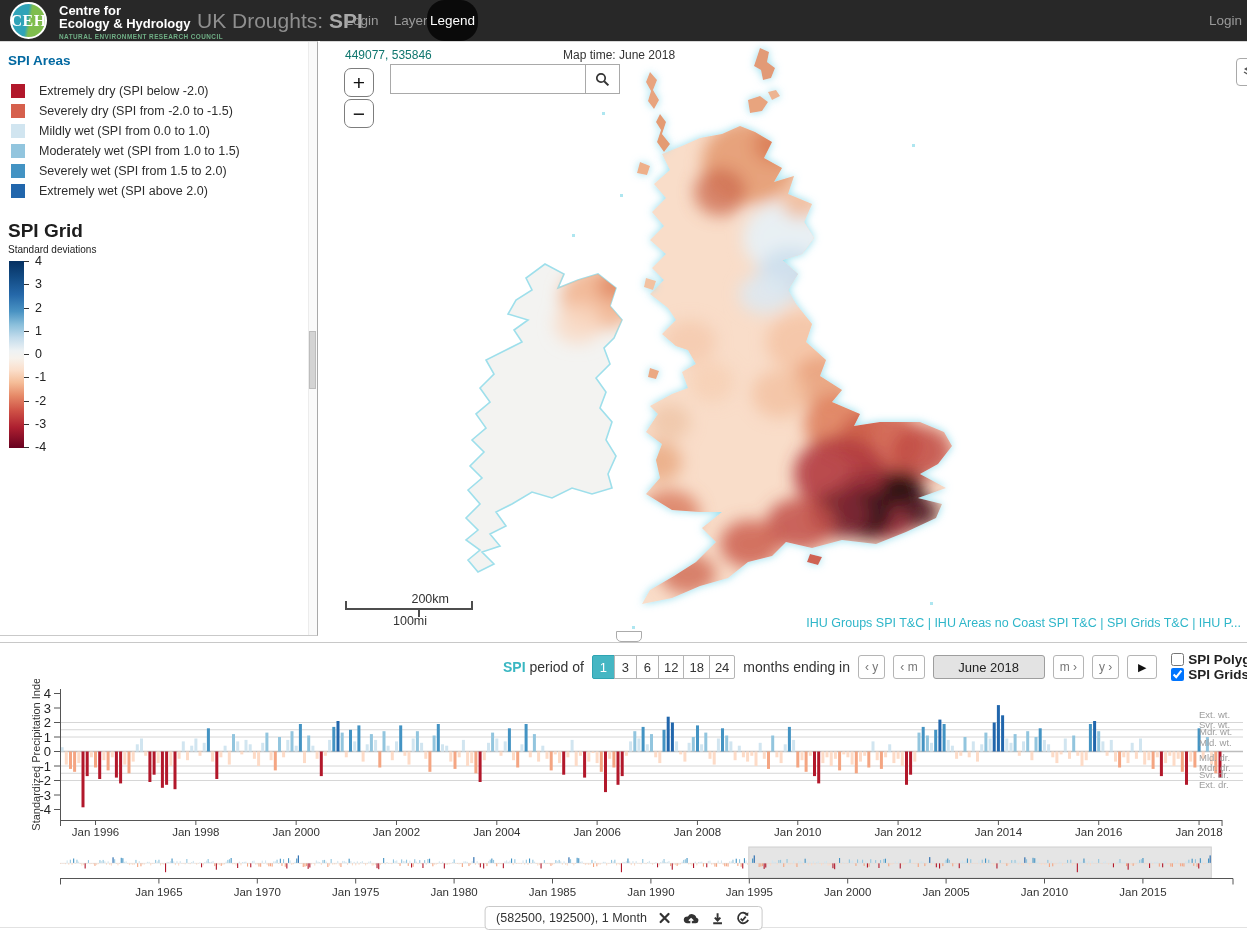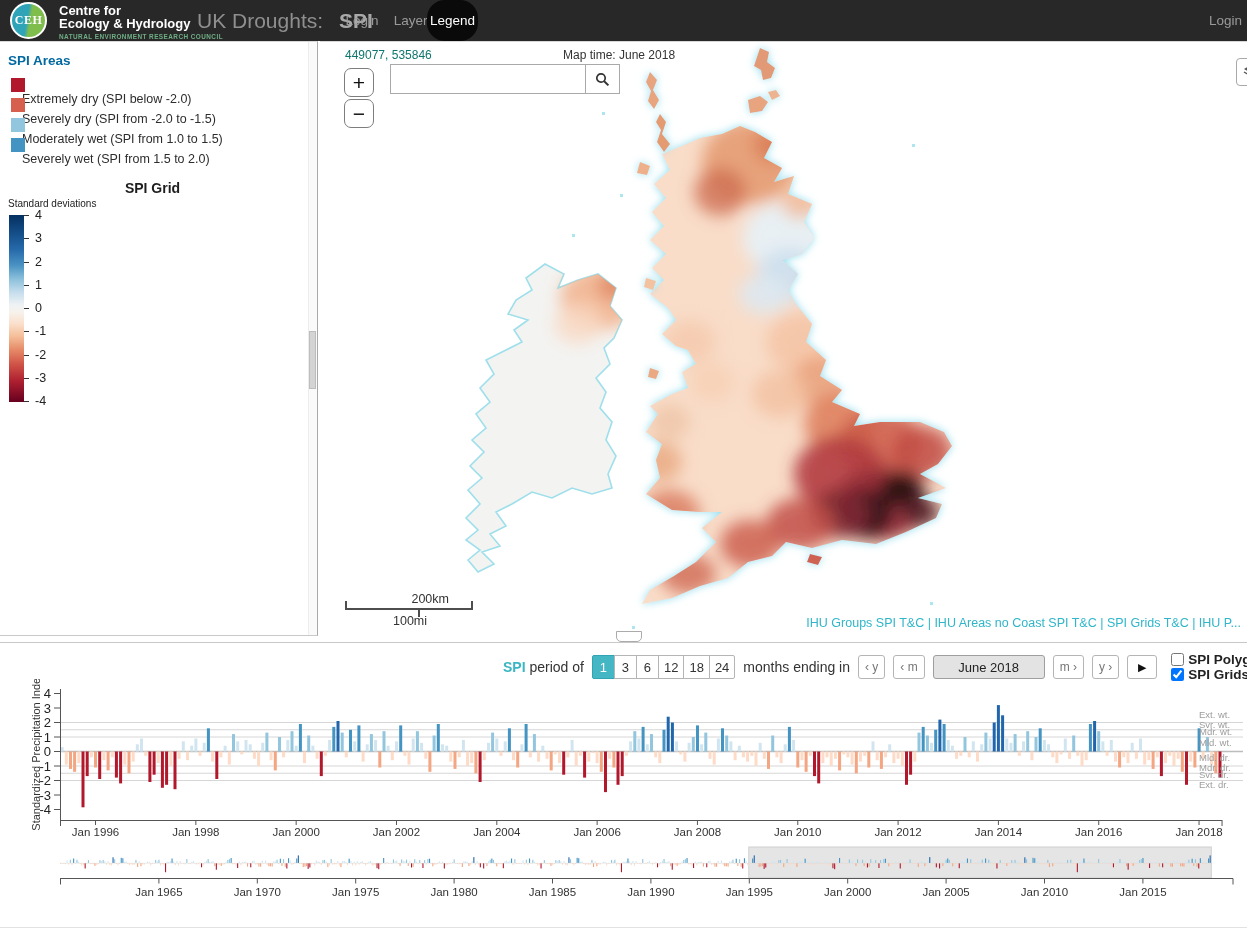--- a/index.html
+++ b/index.html
@@ -2,40 +2,40 @@
 <html><head>
 <meta charset="utf-8">
 <style>
   * { margin:0; padding:0; box-sizing:border-box; }
   html,body { width:1247px; height:930px; overflow:hidden; background:#fff;
     font-family:"Liberation Sans", sans-serif; }
   
   #nav { position:absolute; left:0; top:0; width:1247px; height:41px; background:#282828; z-index:50; }
   #logo { position:absolute; left:10px; top:2px; width:37px; height:37px; border-radius:50%;
     border:2px solid #fff; background:linear-gradient(100deg,#2fa3b8 0 45%,#7fbd4d 55% 100%);
-    color:#fff; font-family:"Liberation Serif",serif; font-weight:bold; font-size:12px;
+    color:#fff; font-family:"Liberation Serif",serif; font-weight:bold; font-size:16px;
     display:flex; align-items:center; justify-content:center; letter-spacing:.5px;text-align:right; }
   #brand { position:absolute; left:59px; top:4px; color:#fff; }
   #brand .l1,#brand .l2 { font-size:13px; font-weight:bold; line-height:13px; }
   #brand .sub { font-size:6.4px; color:#6fae85; letter-spacing:.45px; margin-top:3px; font-weight:bold; }
-  #apptitle { position:absolute; left:197px; top:0; height:41px; display:flex; align-items:center; gap:16px; }
+  #apptitle { position:absolute; left:197px; top:0; height:41px; display:flex; align-items:center; gap:6px; }
   #apptitle .pre { font-size:21px; font-weight:300; color:#8f8f8f; }
   #apptitle .bold { font-size:21px; font-weight:bold; color:#a9a9a9; }
   .navtab { position:absolute; top:0; height:41px; line-height:41px; text-align:center;
     font-size:13.5px; color:#9a9a9a; cursor:pointer; }
   .navtab.active { background:#0a0a0a; color:#fff; }
   #login { position:absolute; right:5px; top:0; height:41px; line-height:41px; font-size:13.5px; color:#9a9a9a; }
   
   #sidebar { position:absolute; left:0; top:41px; width:318px; height:595px; background:#fff;
     border-right:1px solid #a9a9a9; border-top:1px solid #d8d8d8; border-bottom:1px solid #c9c9c9; padding:8px 20px 8px 8px; }
   #areas-heading { font-size:13.5px; font-weight:bold; color:#0369a1; margin:3px 0 10px 0; }
-  .lrow { display:flex; align-items:flex-start; height:20px;flex-direction:column; }
+  .lrow { display:flex; align-items:flex-end; height:20px; }
   .lrow .sw { width:14px; height:14px; margin-left:3px; flex:0 0 14px; }
   .lrow .lt { margin-left:14px; font-size:12.5px; color:#2d2d2d; }
-  #grid-heading { font-size:14px; font-weight:bold; color:#1d1d1d; margin:22px 0 2px 0;text-align:center; }
+  #grid-heading { font-size:19px; font-weight:bold; color:#1d1d1d; margin:22px 0 2px 0; }
   #grid-sub { font-size:10px; color:#222; margin-bottom:6px; }
   #gradwrap { position:relative; height:200px; }
   #gradbar { position:absolute; left:1px; top:0; width:15px; height:187px;
     background:linear-gradient(to bottom,#053061 0%,#134c85 9%,#2568a9 18%,#4a93c3 27%,#8abfdb 34%,
       #c3dcec 41%,#eef2f4 48%,#f7f2ec 52%,#fbe0cd 58%,#f5bd98 65%,#e68a68 72%,#cf5246 80%,#ad1f30 89%,#67001f 100%); }
   .gtick { position:absolute; left:16px; width:5px; height:1px; background:#333; }
   .gticklab { position:absolute; left:27px; font-size:12.5px; color:#222; transform:translateY(-50%); }
   #scrolltrack { position:absolute; right:0; top:0; width:9px; height:593px; background:#fafafa; border-left:1px solid #ececec; }
   #scrollthumb { position:absolute; right:1px; top:289px; width:7px; height:58px; background:#d4d4d4; border:1px solid #bdbdbd; }
   
@@ -114,26 +114,34 @@
   <div id="areas-list">
       <div class="lrow">
         <span class="sw" style="background: rgb(178, 24, 43);"></span>
         <span class="lt">Extremely dry (SPI below -2.0)</span>
       </div>
       <div class="lrow">
         <span class="sw" style="background: rgb(214, 96, 77);"></span>
         <span class="lt">Severely dry (SPI from -2.0 to -1.5)</span>
       </div>
       <div class="lrow">
+        <span class="sw" style="background: rgb(209, 229, 240);"></span>
+        <span class="lt">Mildly wet (SPI from 0.0 to 1.0)</span>
+      </div>
+      <div class="lrow">
         <span class="sw" style="background: rgb(146, 197, 222);"></span>
         <span class="lt">Moderately wet (SPI from 1.0 to 1.5)</span>
       </div>
       <div class="lrow">
         <span class="sw" style="background: rgb(67, 147, 195);"></span>
         <span class="lt">Severely wet (SPI from 1.5 to 2.0)</span>
+      </div>
+      <div class="lrow">
+        <span class="sw" style="background: rgb(33, 102, 172);"></span>
+        <span class="lt">Extremely wet (SPI above 2.0)</span>
       </div>
     </div>
   <div id="grid-heading">SPI Grid</div>
   <div id="grid-sub">Standard deviations</div>
   <div id="gradwrap">
     <div id="gradbar"></div>
   <div class="gtick" style="top: 0px;"></div>
       <div class="gticklab" style="top: 0px;">4</div>
       <div class="gtick" style="top: 23.25px;"></div>
       <div class="gticklab" style="top: 23.25px;">3</div>
@@ -1368,13 +1376,32 @@
       <line x1="847.6999999999999" y1="199.5" x2="847.6999999999999" y2="204.5" stroke="#555"></line>
       <text x="847.6999999999999" y="216.5" text-anchor="middle" font-size="11.5" fill="#333">Jan 2000</text>
       <line x1="946.0999999999999" y1="199.5" x2="946.0999999999999" y2="204.5" stroke="#555"></line>
       <text x="946.0999999999999" y="216.5" text-anchor="middle" font-size="11.5" fill="#333">Jan 2005</text>
       <line x1="1044.5" y1="199.5" x2="1044.5" y2="204.5" stroke="#555"></line>
       <text x="1044.5" y="216.5" text-anchor="middle" font-size="11.5" fill="#333">Jan 2010</text>
       <line x1="1142.8999999999999" y1="199.5" x2="1142.8999999999999" y2="204.5" stroke="#555"></line>
       <text x="1142.8999999999999" y="216.5" text-anchor="middle" font-size="11.5" fill="#333">Jan 2015</text>
     </svg>
 
+  <div id="toolbar">
+    <span class="tl">(582500, 192500), 1 Month</span>
+    <svg width="14" height="14" viewBox="0 0 16 16">
+      <path d="M3.5 3.5 L12.5 12.5 M12.5 3.5 L3.5 12.5" stroke="#333" stroke-width="2.6" stroke-linecap="round"></path>
+    </svg>
+    <svg width="17" height="15" viewBox="0 0 18 16">
+      <path d="M5 13 a3.6 3.6 0 1 1 .6-7.1 A4.8 4.8 0 0 1 14.6 7.3 a2.9 2.9 0 0 1 -1 5.7 Z" fill="#333"></path>
+      <path d="M9 14 V8.5 M6.7 10.5 L9 8.2 L11.3 10.5" stroke="#fff" stroke-width="1.6" fill="none"></path>
+    </svg>
+    <svg width="14" height="15" viewBox="0 0 16 16">
+      <path d="M8 2 V10 M4.8 7 L8 10.3 L11.2 7" stroke="#333" stroke-width="2.2" fill="none"></path>
+      <path d="M3 13.5 H13" stroke="#333" stroke-width="2.2"></path>
+    </svg>
+    <svg width="15" height="15" viewBox="0 0 16 16">
+      <path d="M13.4 9.5 A5.6 5.6 0 1 1 12.6 4" fill="none" stroke="#333" stroke-width="1.9"></path>
+      <path d="M13.6 1.2 L13.4 5.4 L9.6 4.2 Z" fill="#333"></path>
+      <path d="M5.4 8.2 L7.3 10.1 L10.8 6" fill="none" stroke="#333" stroke-width="1.9"></path>
+    </svg>
+  </div>
 </div>
 
 </body></html>

